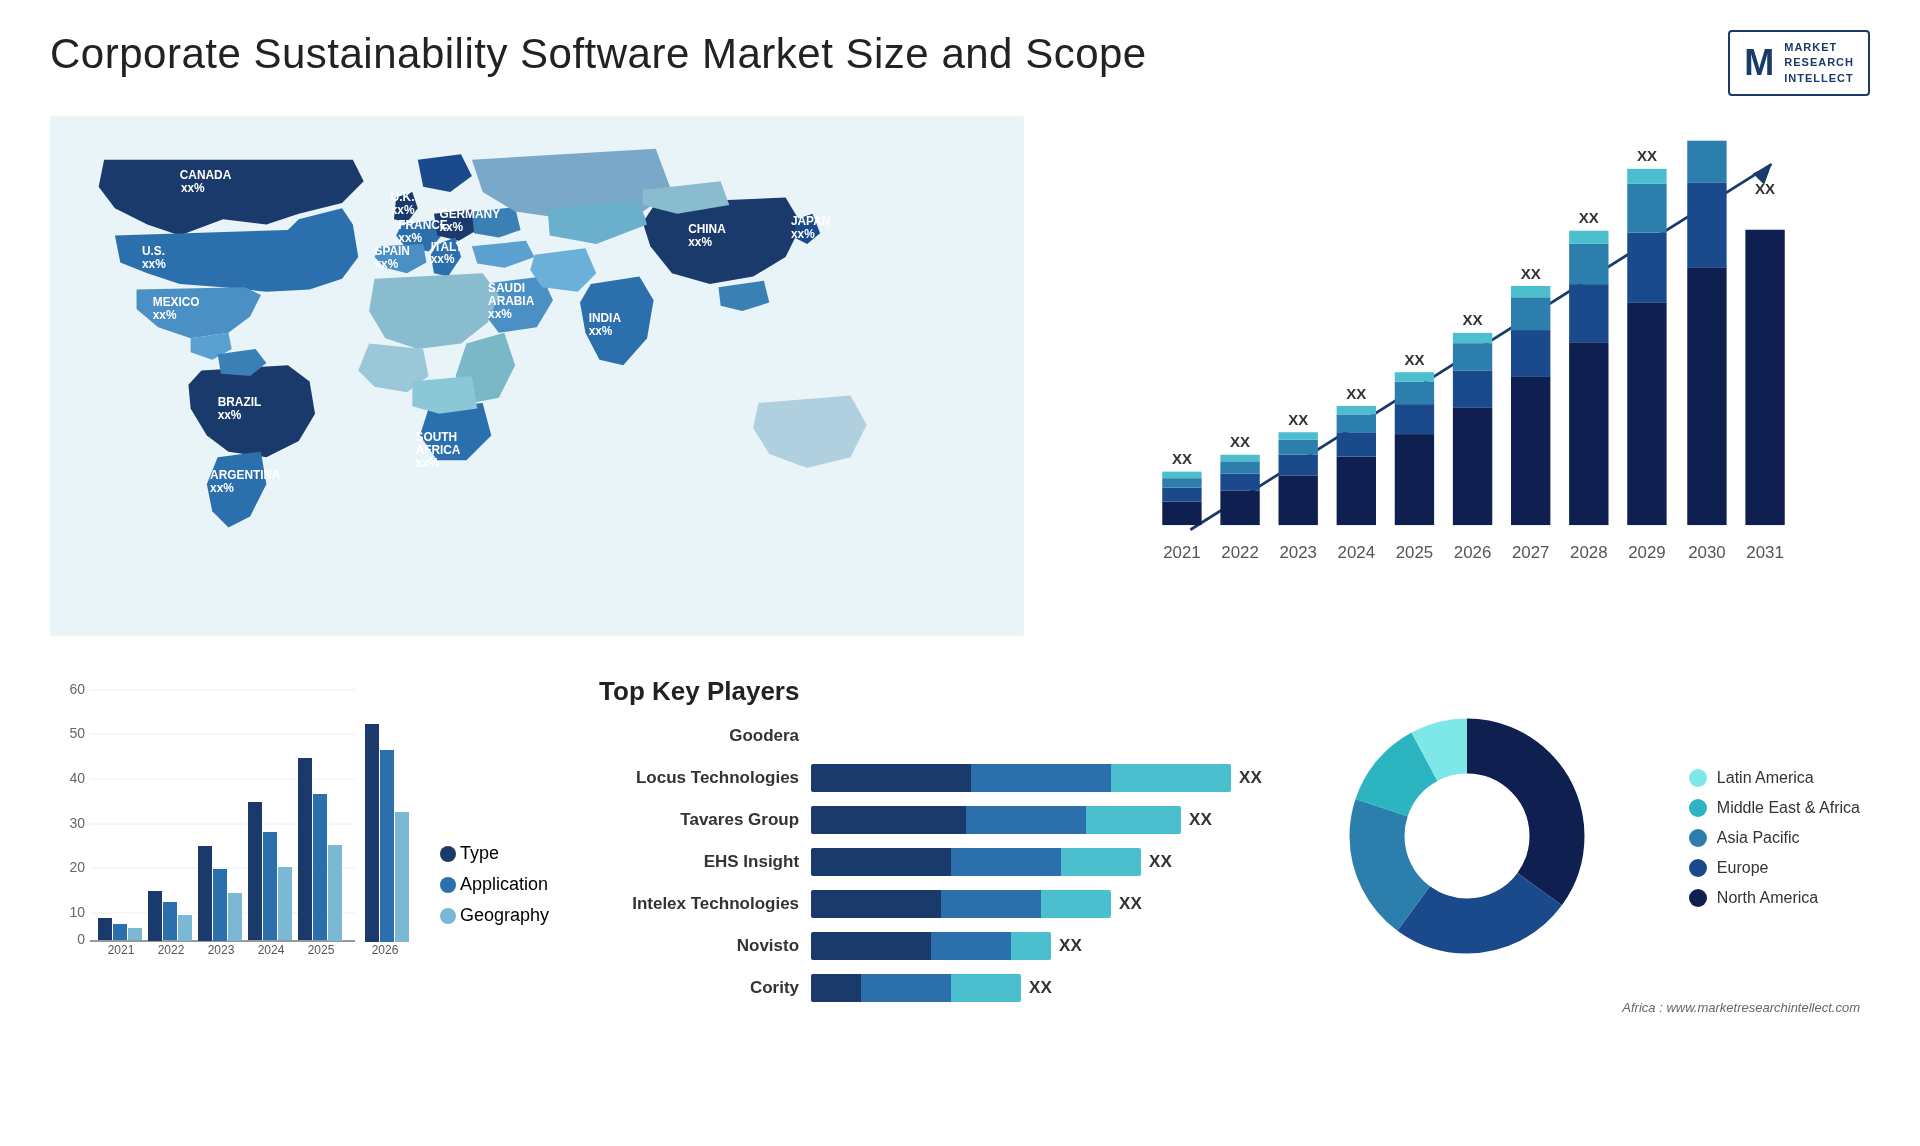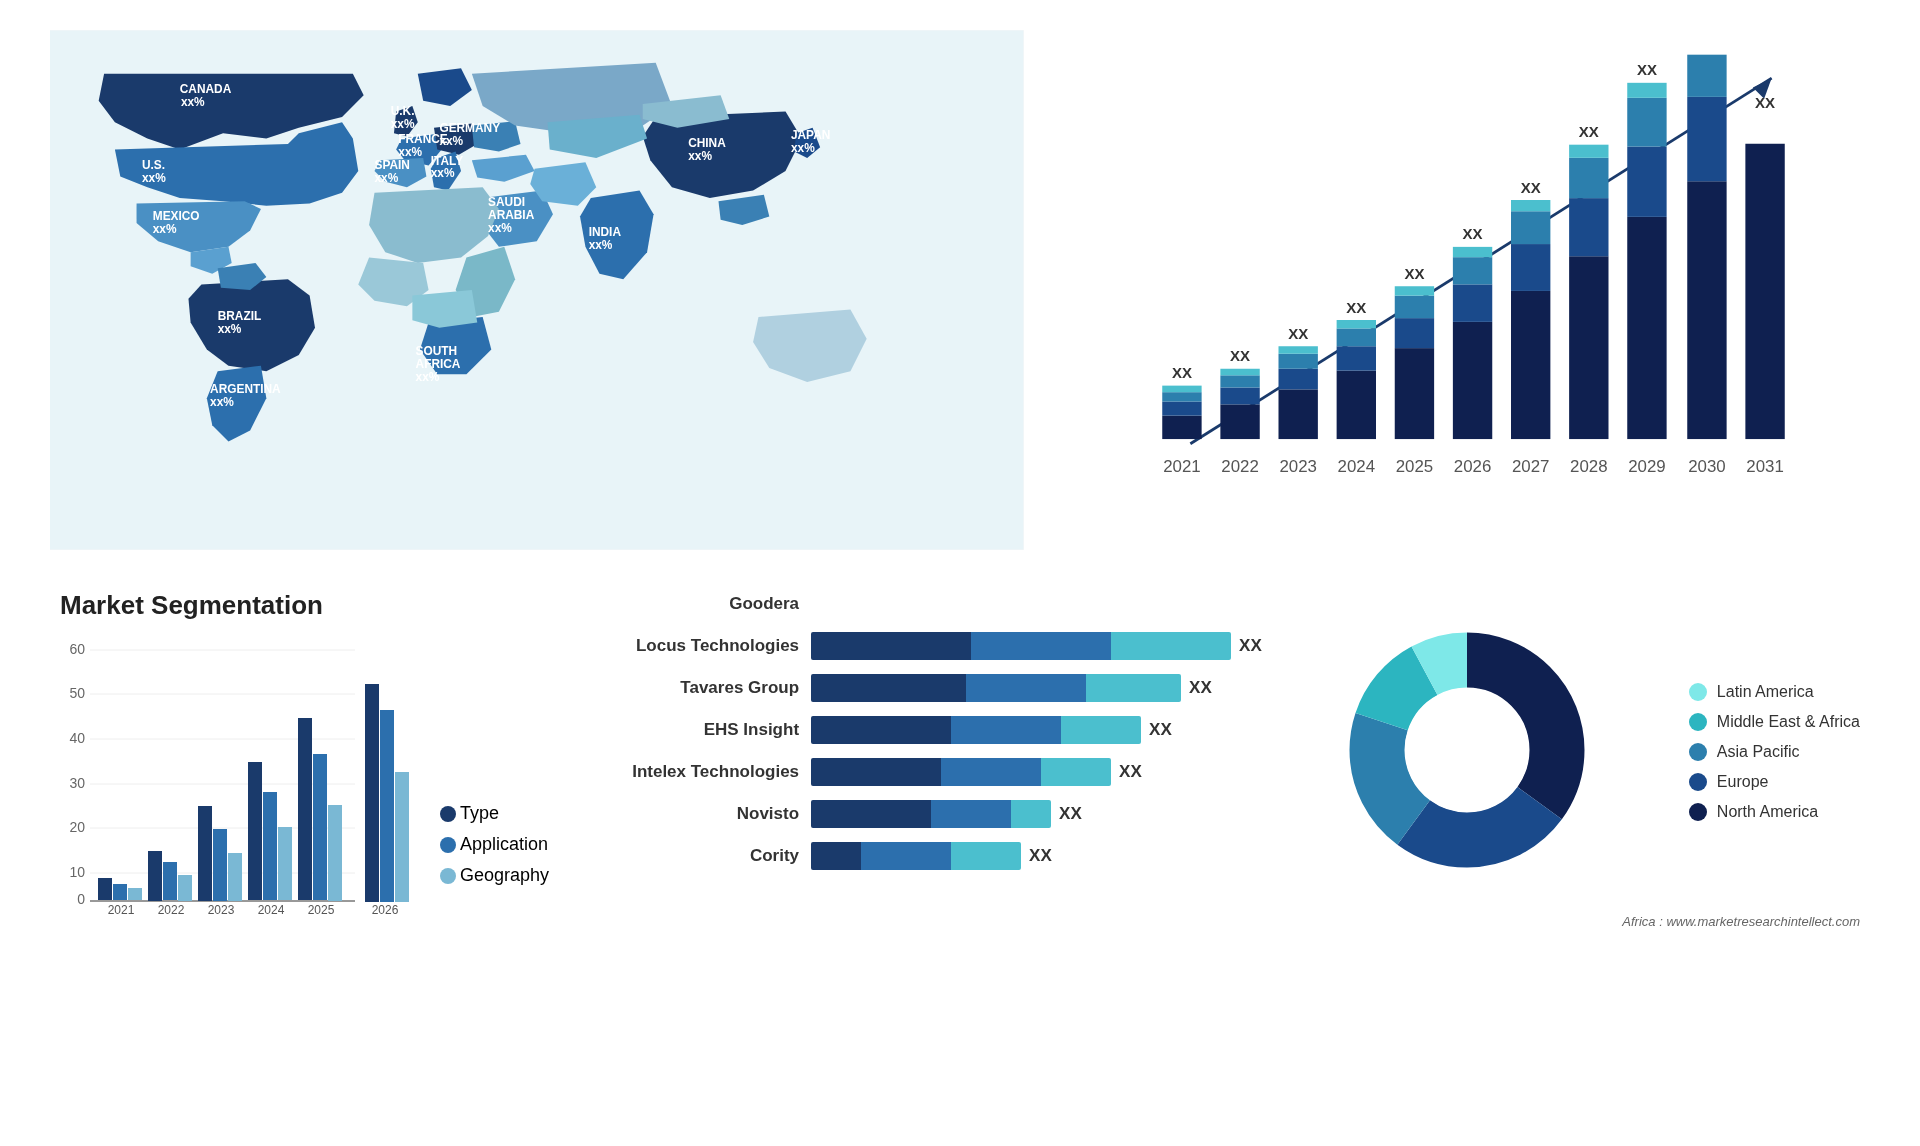--- a/index.html
+++ b/index.html
@@ -208,20 +208,31 @@
       font-size: 11px;
       font-weight: 700;
       fill: #fff;
     }
   </style>
 </head>
 <body>
 
 <div class="page-container">
 
+  <div class="header">
+    <h1 class="page-title">Corporate Sustainability Software Market Size and Scope</h1>
+    <div class="logo-box">
+      <div class="logo-m">M</div>
+      <div class="logo-text">
+        <span>MARKET</span>
+        <span>RESEARCH</span>
+        <span>INTELLECT</span>
+      </div>
+    </div>
+  </div>
 
   <div class="top-section">
 
     <div class="map-container">
       <svg viewBox="0 0 900 480" class="world-map">
 
         <rect width="900" height="480" fill="#e8f4f8"></rect>
 
         <path d="M50,40 L280,40 L290,60 L270,80 L230,90 L200,100 L160,95 L120,110 L90,100 L60,85 L45,65 Z" fill="#1a3a6b"></path>
 
@@ -409,21 +420,20 @@
         <rect x="652" y="100" width="42" height="315" fill="#0f2050"></rect>
         <text x="673" y="450" text-anchor="middle" font-size="18" fill="#555">2031</text>
         <text x="673" y="62" text-anchor="middle" font-size="16" fill="#333" font-weight="600">XX</text>
       </svg>
     </div>
   </div>
 
   <div class="bottom-section">
 
     <div class="market-seg">
-      <div class="section-title">Market Segmentation</div>
       <div class="seg-content">
         <svg viewBox="0 0 300 280" width="300" height="280">
 
           <text x="25" y="18" font-size="14" fill="#666" text-anchor="end">60</text>
           <text x="25" y="62" font-size="14" fill="#666" text-anchor="end">50</text>
           <text x="25" y="107" font-size="14" fill="#666" text-anchor="end">40</text>
           <text x="25" y="152" font-size="14" fill="#666" text-anchor="end">30</text>
           <text x="25" y="196" font-size="14" fill="#666" text-anchor="end">20</text>
           <text x="25" y="241" font-size="14" fill="#666" text-anchor="end">10</text>
           <text x="25" y="268" font-size="14" fill="#666" text-anchor="end">0</text>
@@ -482,20 +492,21 @@
           </div>
           <div class="legend-item">
             <div class="legend-dot" style="background:#7ab8d4"></div>
             <span>Geography</span>
           </div>
         </div>
       </div>
     </div>
 
     <div class="key-players">
+      <div class="section-title">Top Key Players</div>
       <div class="players-list">
 
         <div class="player-row">
           <div class="player-name">Goodera</div>
           <div class="player-bar-wrap">
             <div class="player-bar" style="width:0px"></div>
           </div>
         </div>
 
         <div class="player-row">

